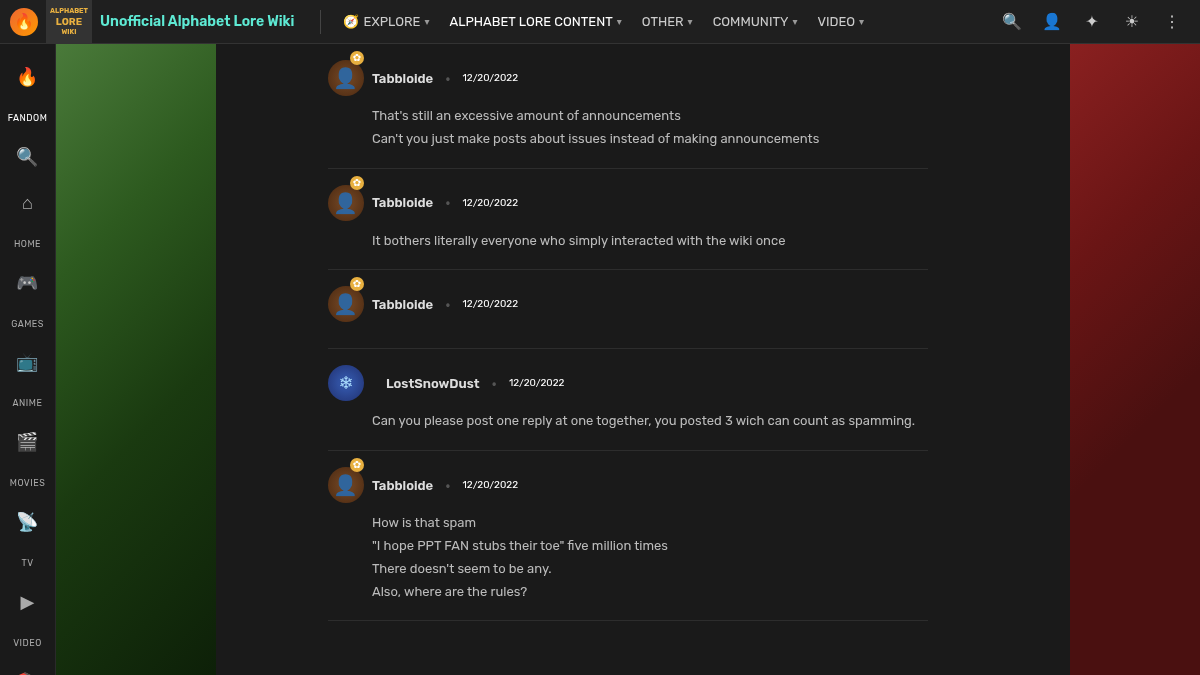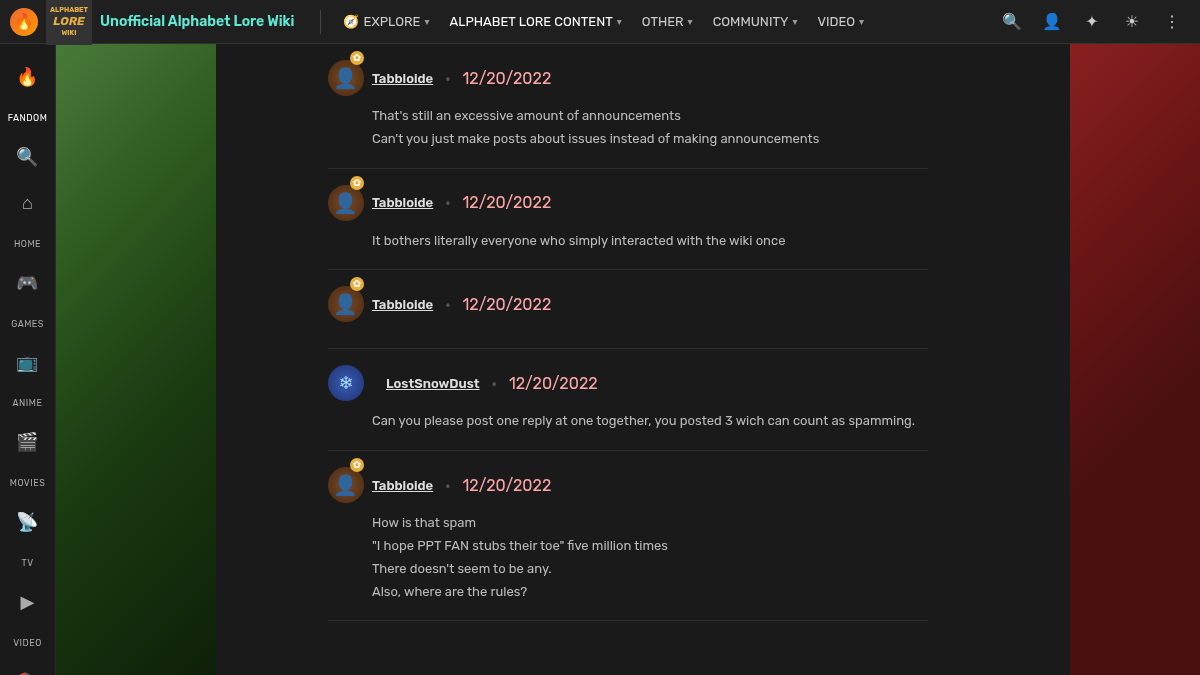--- a/index.html
+++ b/index.html
@@ -252,25 +252,24 @@
       color: #fff;
       position: relative;
       top: -20px;
       left: -14px;
       margin-right: -14px;
     }
     .comment-username {
       font-size: 13px;
       font-weight: 600;
       color: #ddd;
-      text-decoration: underline;
     }
     .comment-date {
-      font-size: 16px;
-      color: #fca5a5;
+      font-size: 10px;
+      color: #ffffff;
     }
     .comment-text {
       font-size: 13px;
       color: #bbb;
       line-height: 1.6;
       padding-left: 44px;
     }
     .comment-text p { margin-bottom: 2px; }
 
     
@@ -298,21 +297,21 @@
     .dot-sep { color: #555; margin: 0 4px; }
   </style>
 </head>
 <body>
 
 <div class="top-nav">
   <div class="top-nav-logo-area">
     <div class="fandom-flame">🔥</div>
     <div class="wiki-logo-box">
       <div style="font-size:7px;font-weight:bold;color:#e8b040;">ALPHABET</div>
-      <div style="font-size:12px;font-weight:bold;color:#e8b040;font-style:italic;">LORE</div>
+      <div style="font-size:10px;font-weight:bold;color:#e8b040;">LORE</div>
       <div style="font-size:7px;font-weight:bold;color:#e8b040;">WIKI</div>
     </div>
     <span class="wiki-title">Unofficial Alphabet Lore Wiki</span>
   </div>
   <div class="nav-divider"></div>
   <div class="nav-item">
     <span>🧭</span>
     <span>EXPLORE</span>
     <span class="chevron">▾</span>
   </div>

